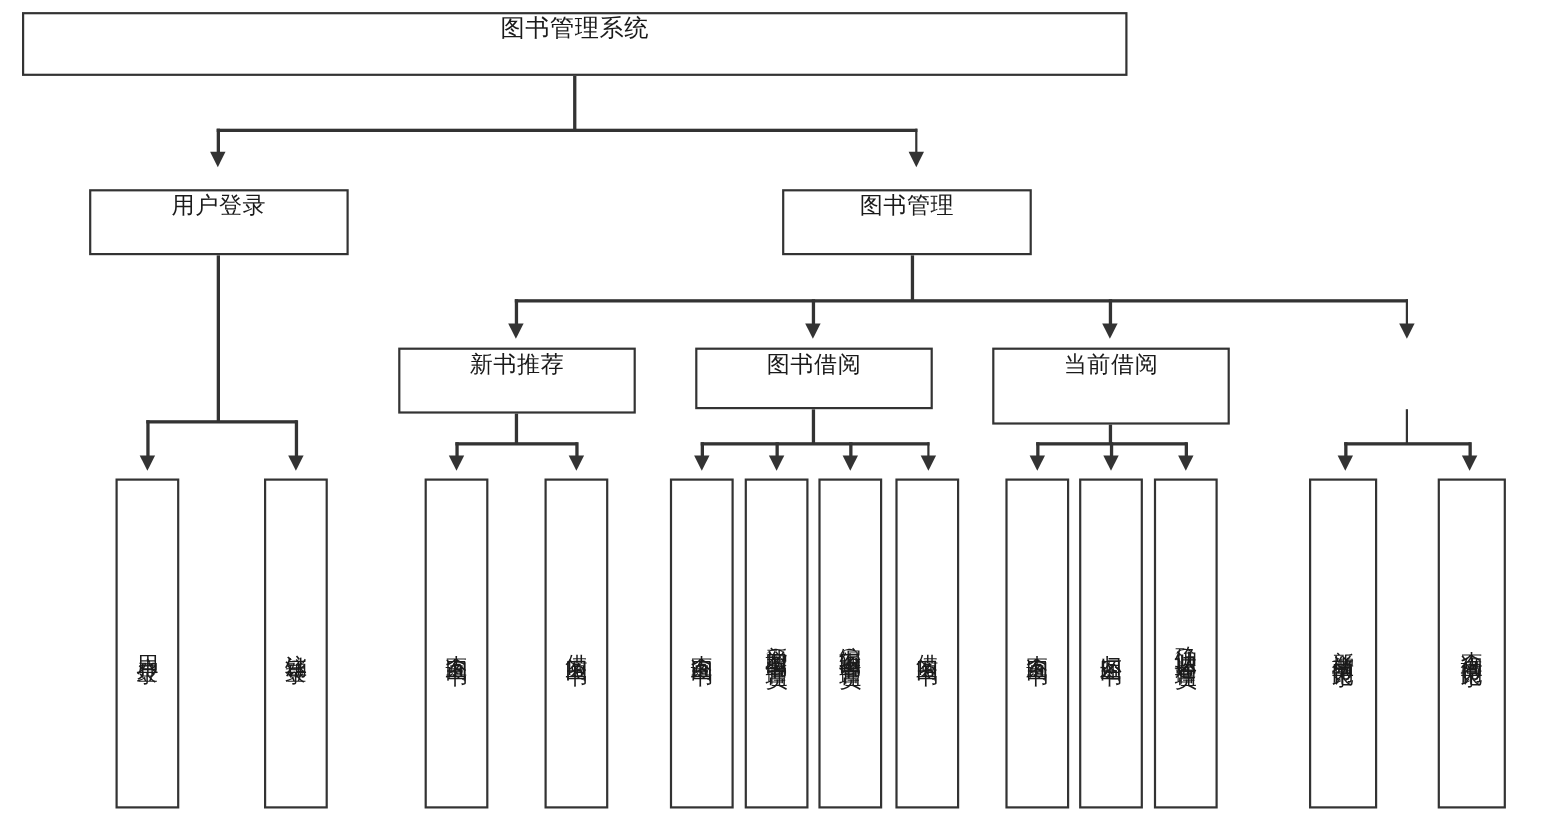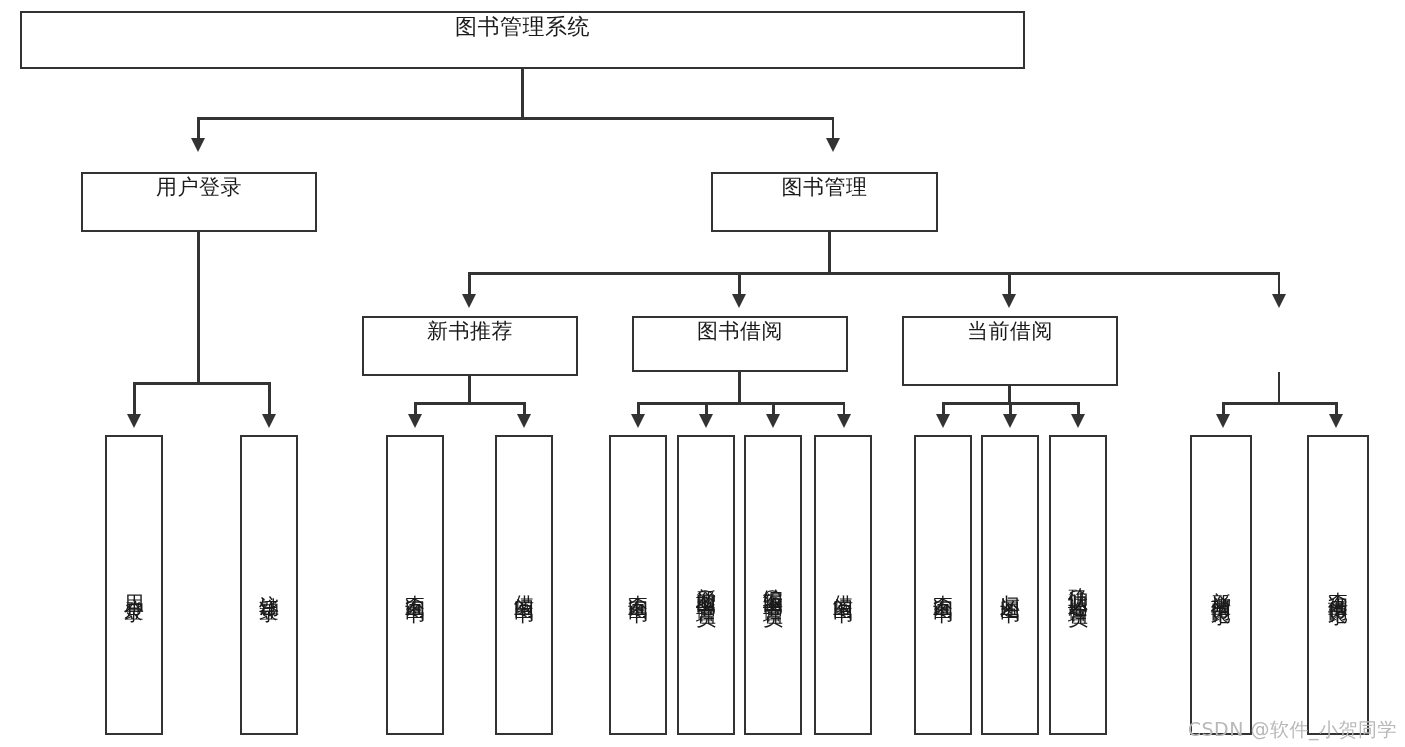--- a/index.html
+++ b/index.html
@@ -203,15 +203,14 @@
     <span class="label">确认归还（管理员）</span>
   </div>
 
   <div class="node leaf" style="left:1190px; top:435px; width:62px; height:300px;">
     <span class="label">新增借阅记录</span>
   </div>
   <div class="node leaf" style="left:1307px; top:435px; width:62px; height:300px;">
     <span class="label">查询借阅记录</span>
   </div>
 
-  <div id="watermark">CSDN @软件_小贺同学</div>
 
 </div>
 
 </body></html>

